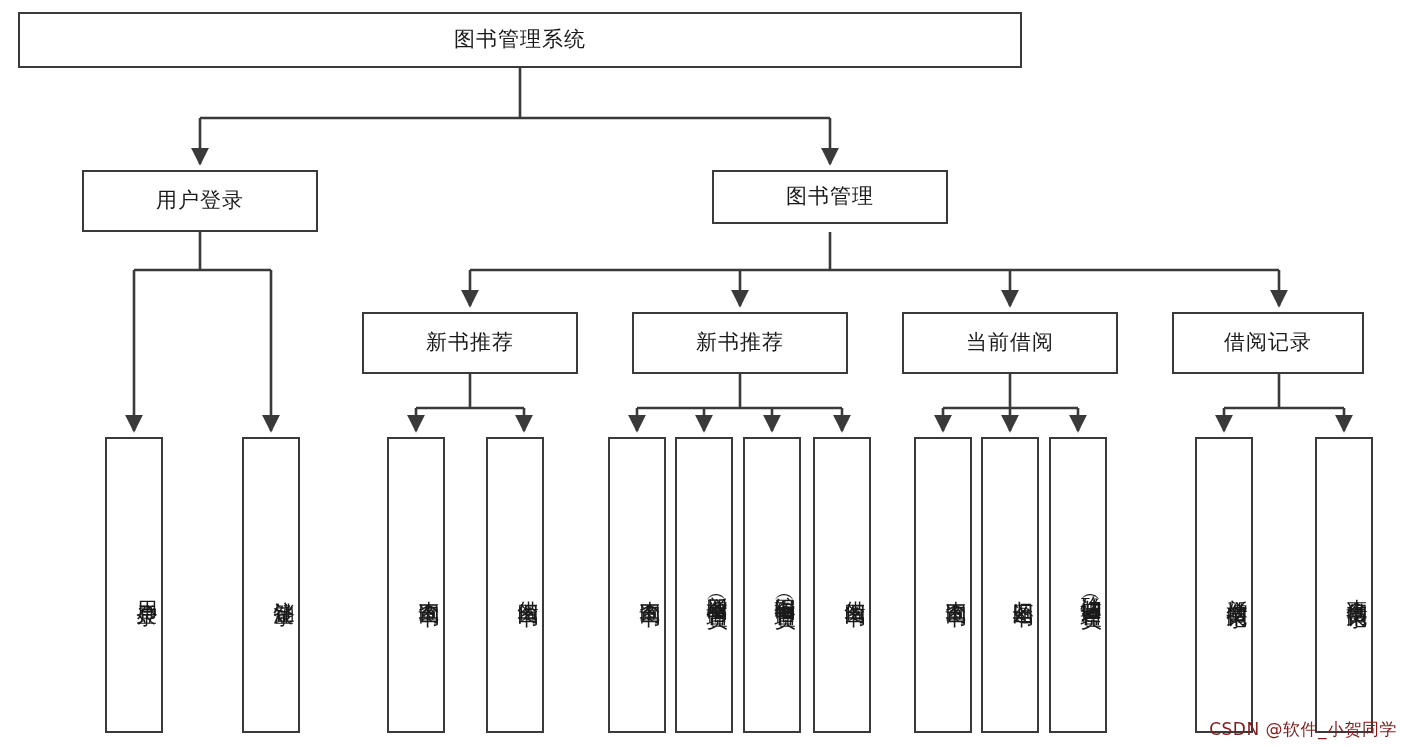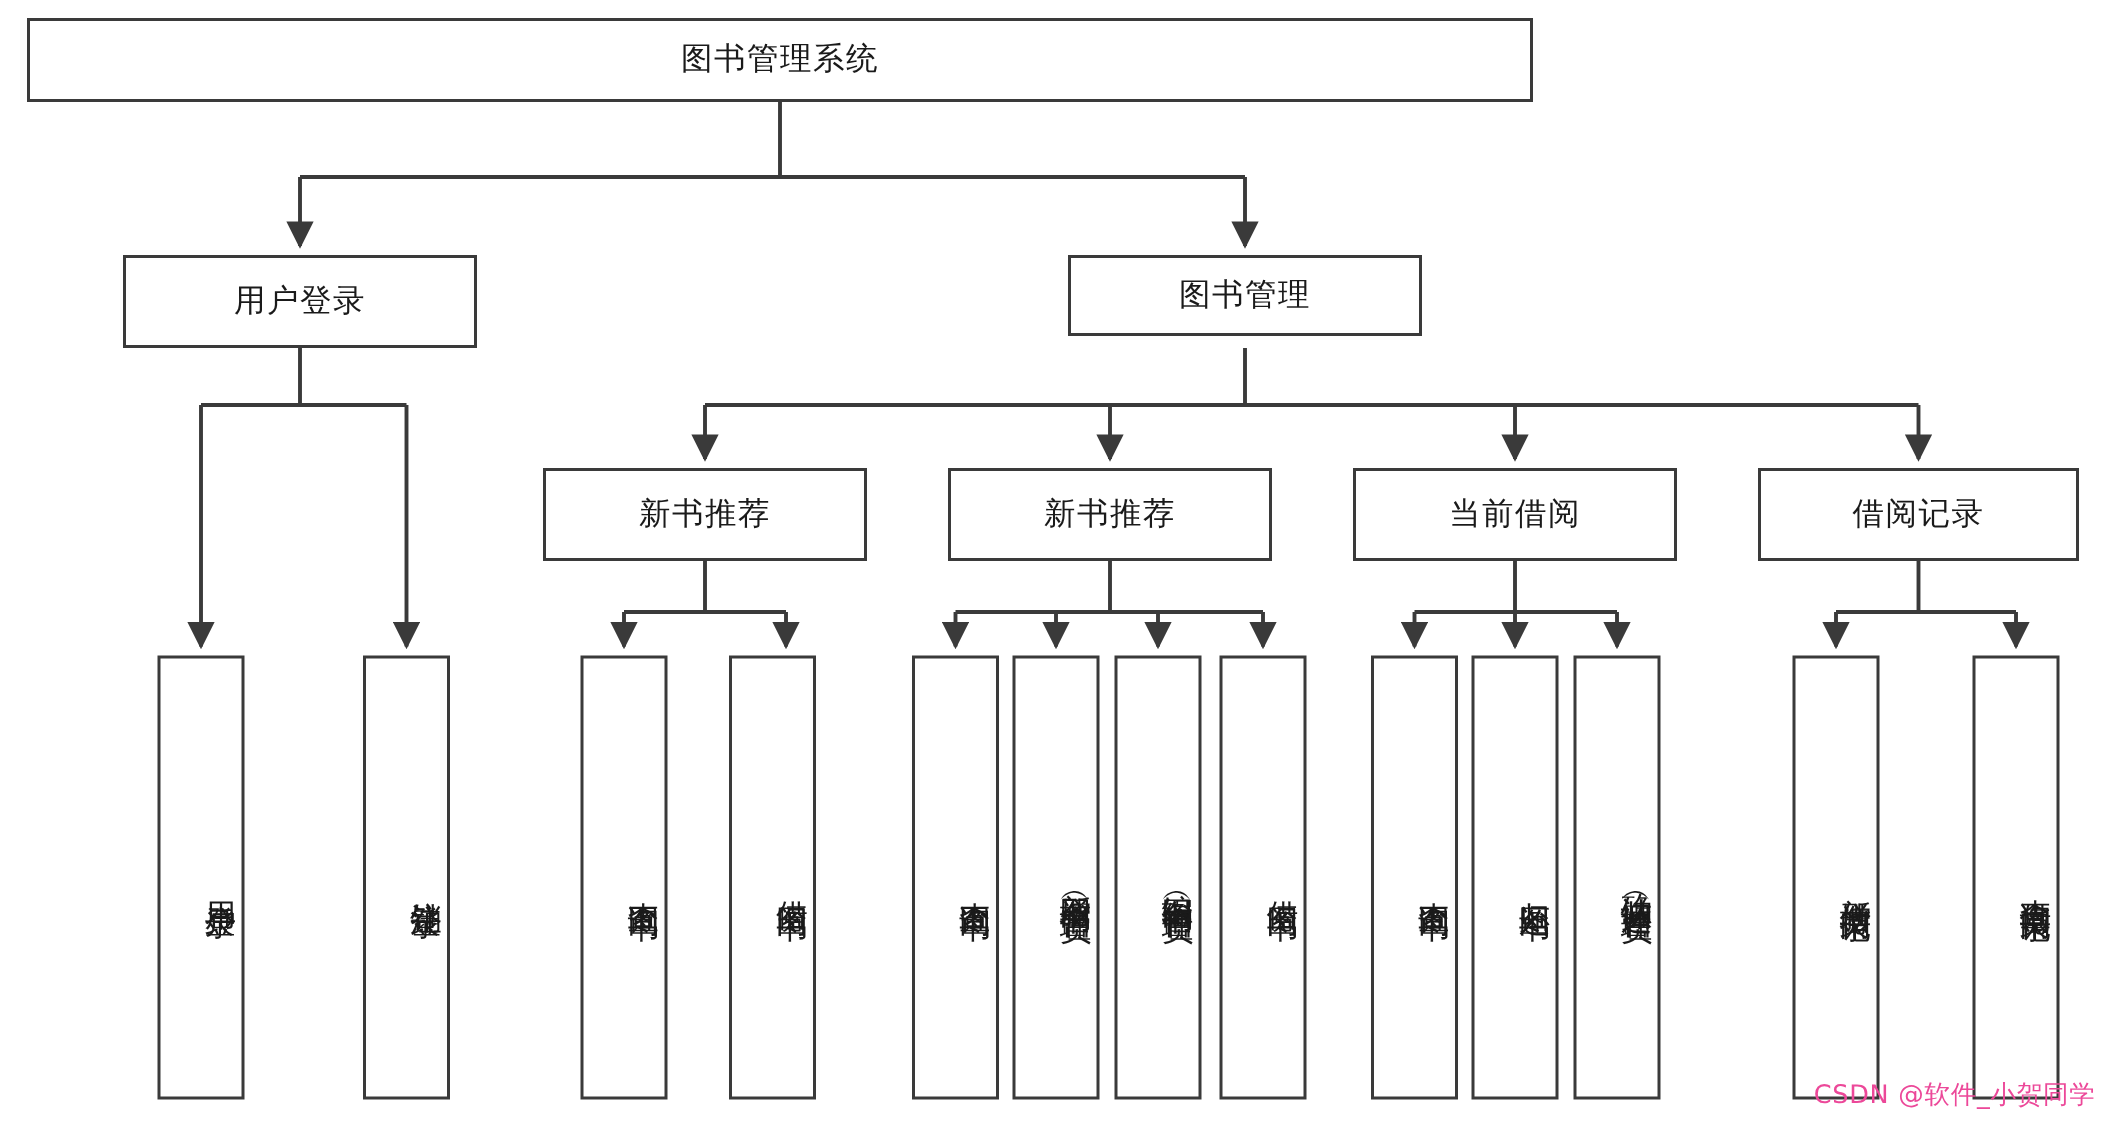--- a/index.html
+++ b/index.html
@@ -53,21 +53,21 @@
   .node.vert span {
     writing-mode: vertical-rl;
     text-orientation: upright;
     display: block;
   }
   .watermark {
     position: absolute;
     right: 8px;
     bottom: 6px;
     font-size: 17px;
-    color: #ec4899;
+    color: #7f1d1d;
     letter-spacing: 0.5px;
     white-space: nowrap;
     user-select: none;
   }
 </style>
 </head>
 <body>
 
 <div id="canvas">
 
@@ -137,21 +137,21 @@
 
   <div class="node horiz" style="left:362px; top:312px; width:216px; height:62px;justify-content:center;">
     <span>新书推荐</span>
   </div>
   <div class="node horiz" style="left:632px; top:312px; width:216px; height:62px;">
     <span>新书推荐</span>
   </div>
   <div class="node horiz" style="left:902px; top:312px; width:216px; height:62px;">
     <span>当前借阅</span>
   </div>
-  <div class="node horiz" style="left:1172px; top:312px; width:214px; height:62px;">
+  <div class="node horiz" style="left:1172px; top:312px; width:192px; height:62px;">
     <span>借阅记录</span>
   </div>
 
   <div class="node vert" style="left:105px; top:437px; width:58px; height:296px;">
     <span>用户登录</span>
   </div>
   <div class="node vert" style="left:242px; top:437px; width:58px; height:296px;">
     <span>注销登录</span>
   </div>
 

